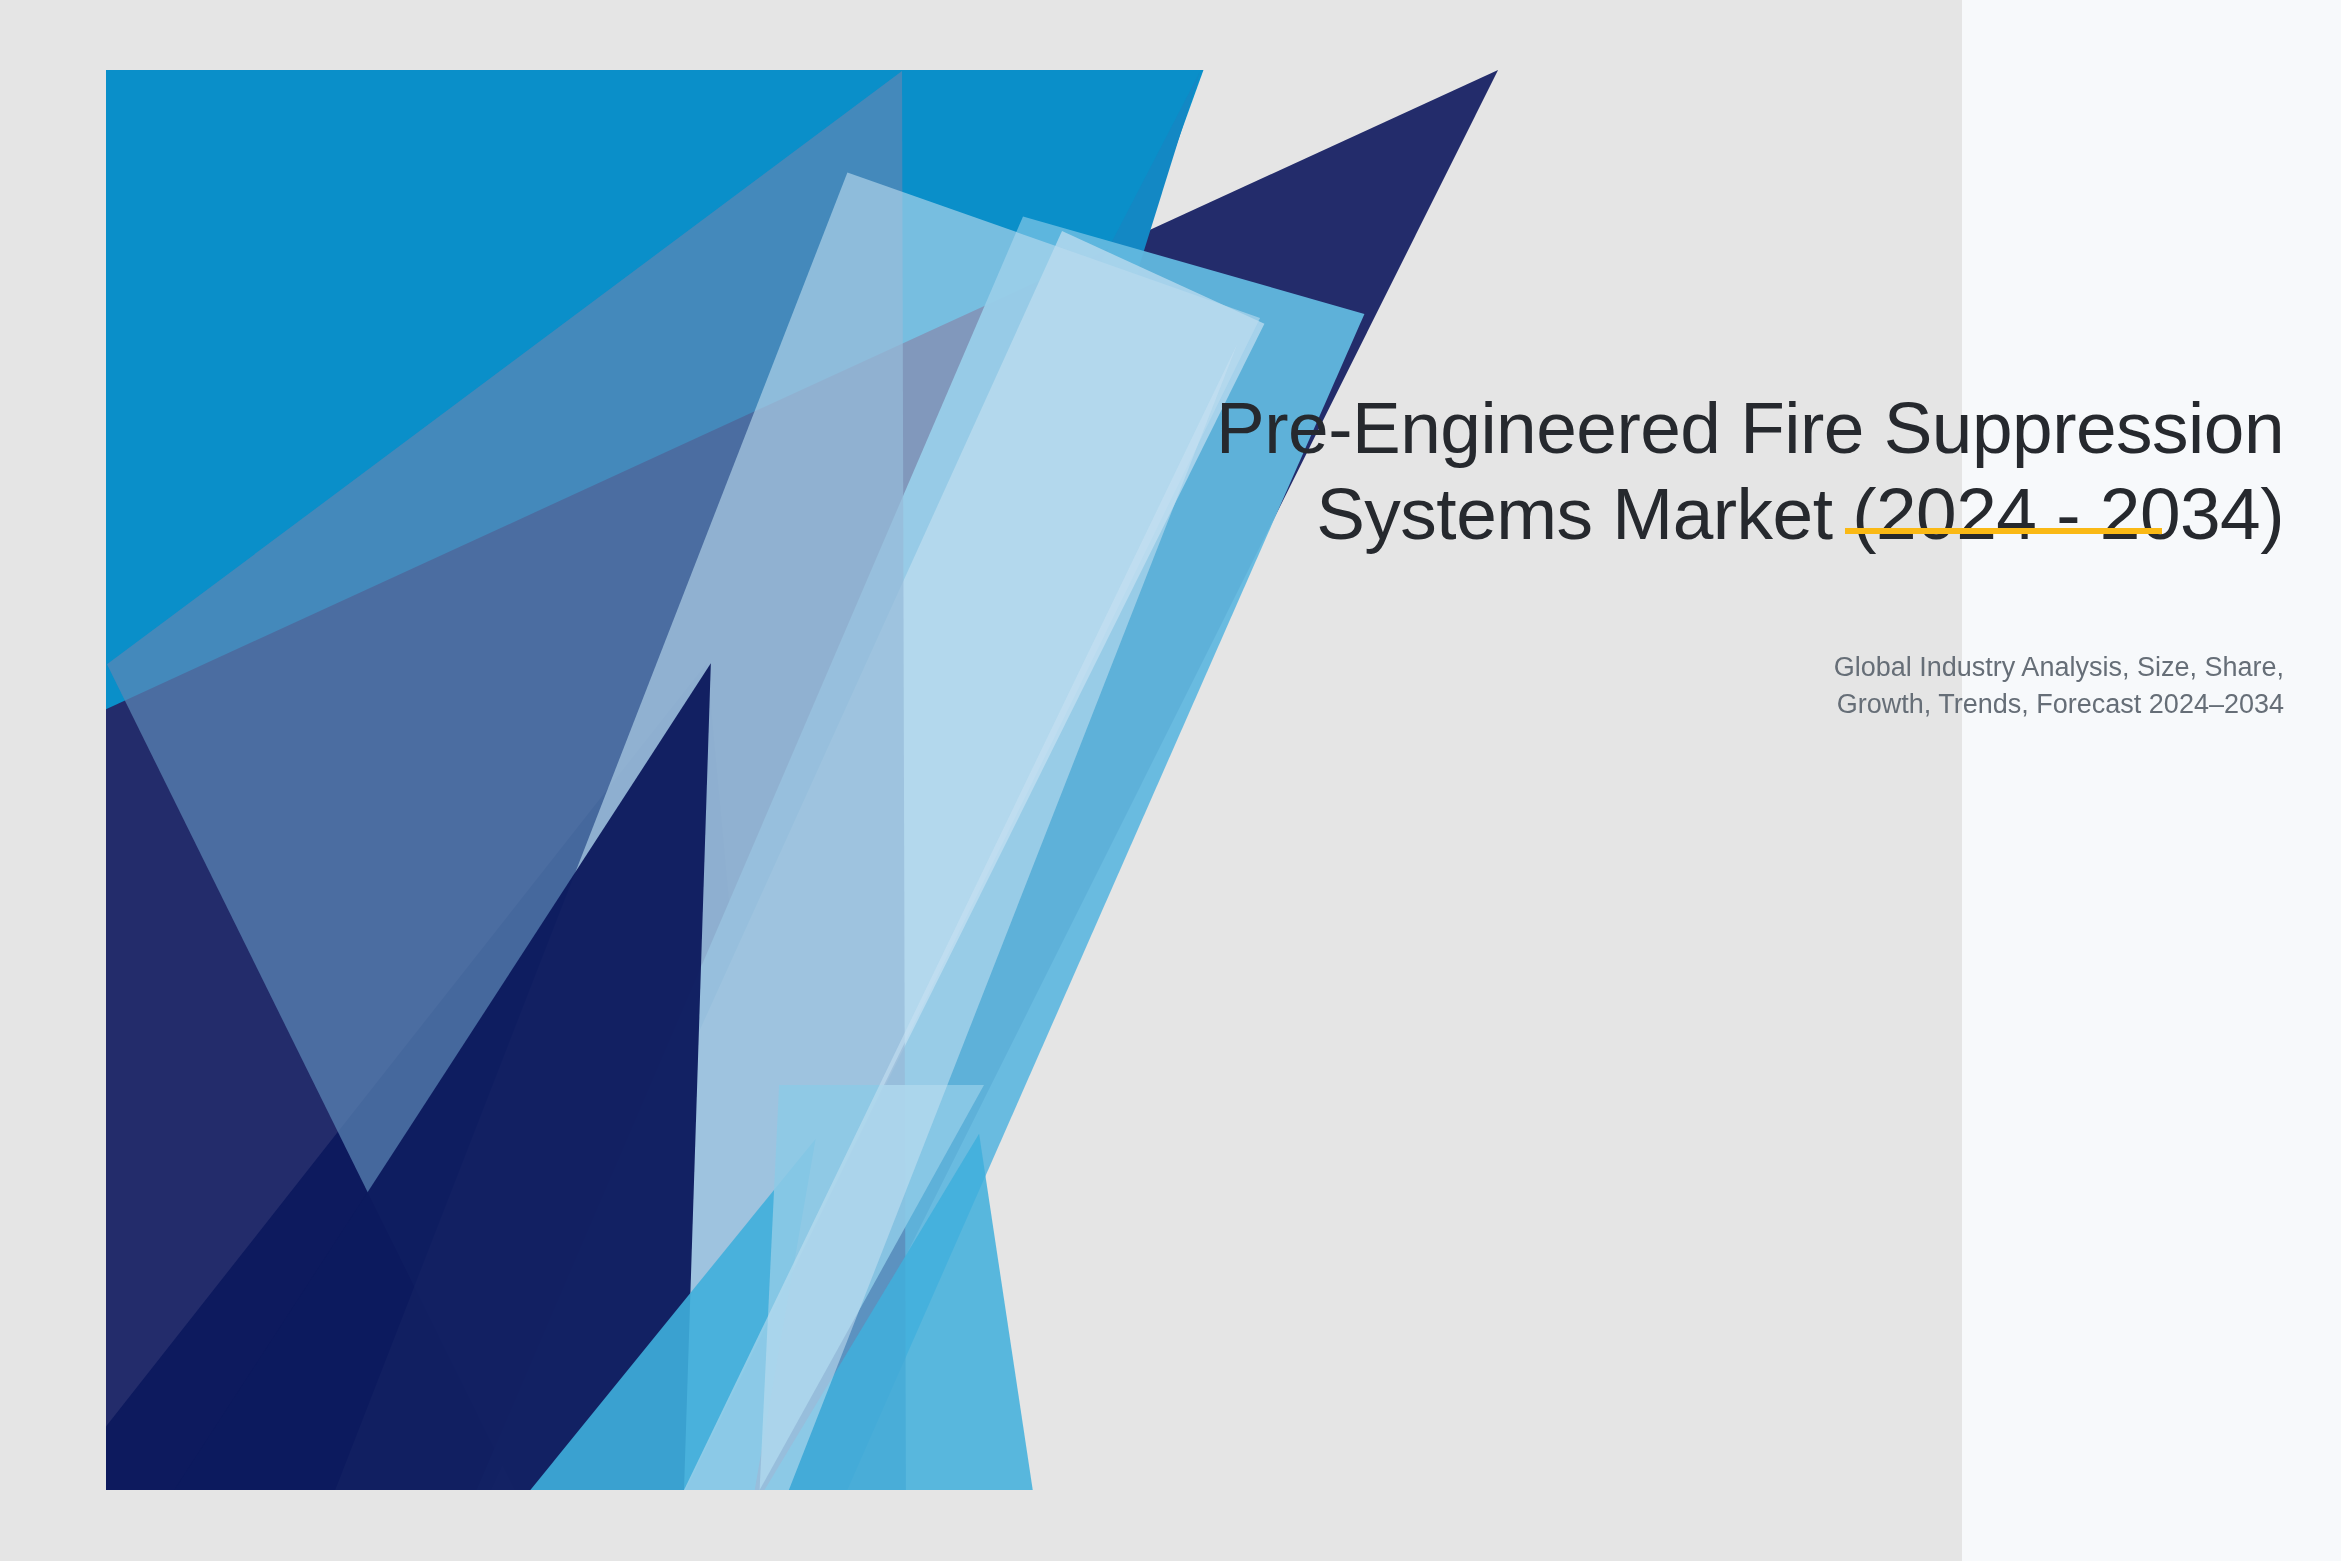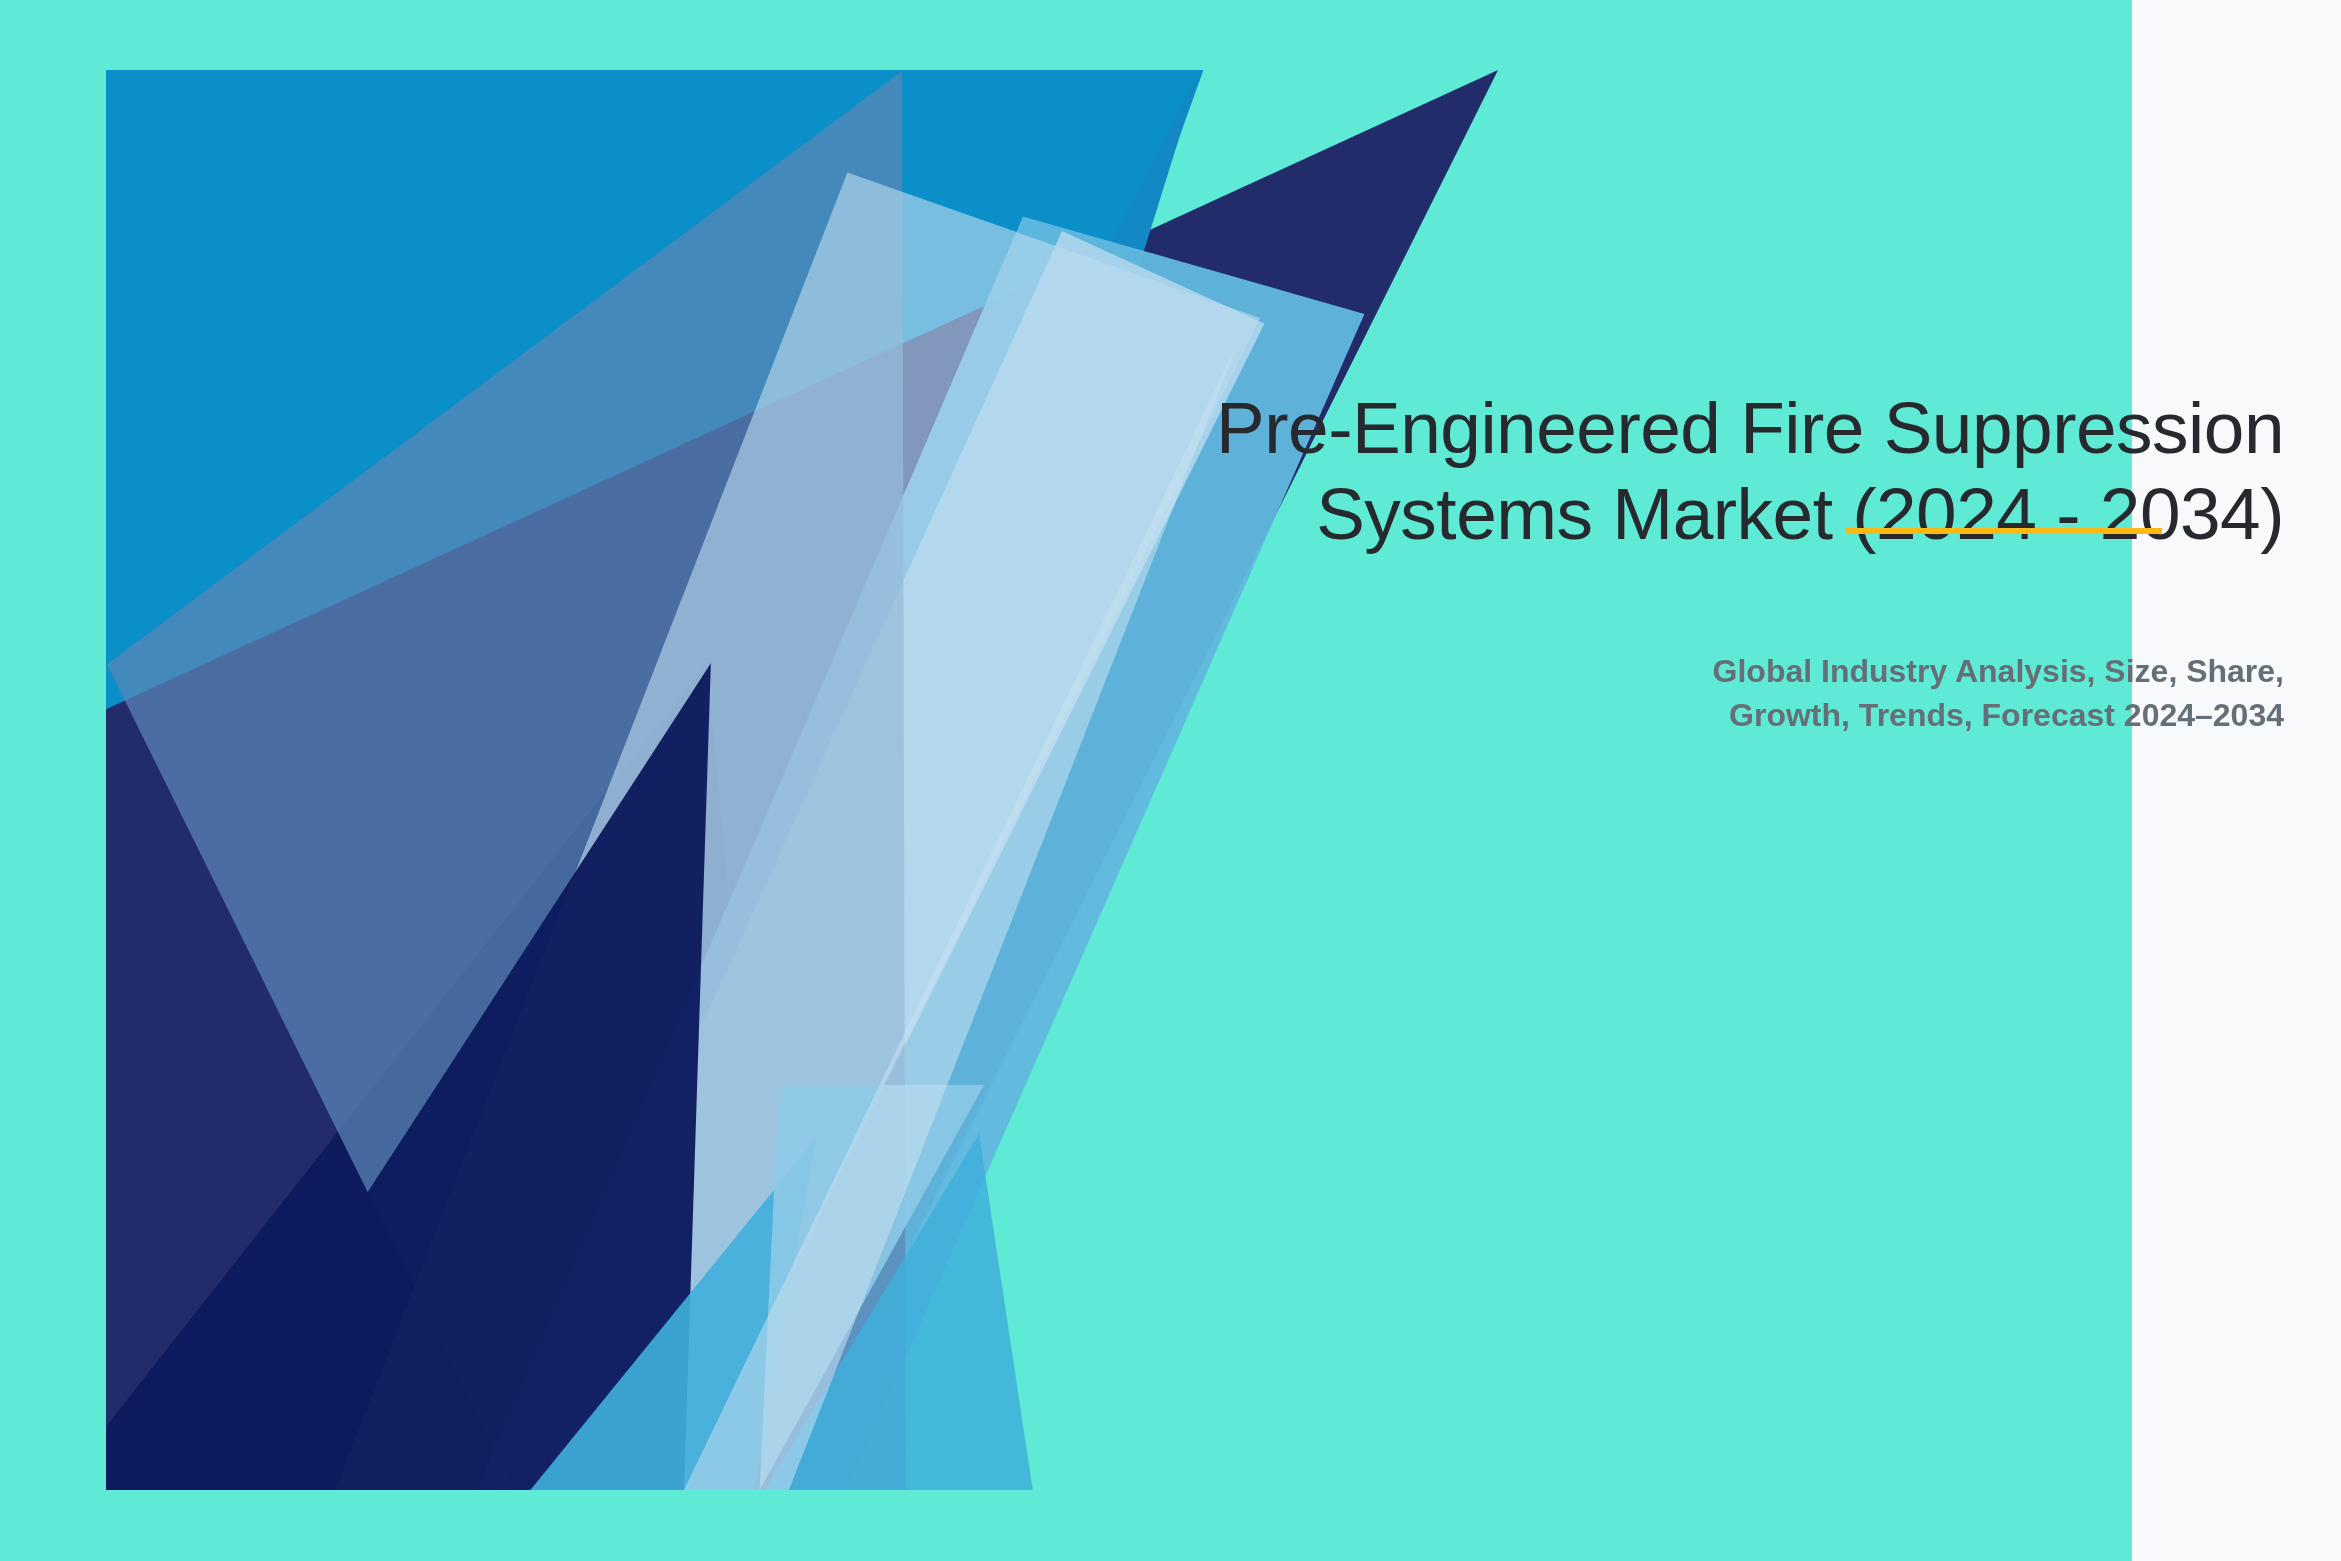--- a/index.html
+++ b/index.html
@@ -8,23 +8,23 @@
     background: #f7f9fb;
   }
   body {
     width: 2342px;
     height: 1561px;
     font-family: "Liberation Sans", sans-serif;
     overflow: hidden;
   }
   #slide {
     position: relative;
-    width: 2132px;
+    width: 1962px;
     height: 1561px;
-    background: #5eead4;
+    background: #e5e5e5;
   }
 
   
   #cover-graphic {
     position: absolute;
     left: 106px;
     top: 70px;
     width: 1395px;
     height: 1420px;
   }
@@ -64,23 +64,23 @@
     z-index: 4;
   }
   #report-subtitle {
     position: absolute;
     left: 1025px;
     top: 649px;
     width: 1259px;
     text-align: right;
     margin: 0;
     font-family: "Liberation Sans", sans-serif;
-    font-size: 32px;
+    font-size: 27px;
     line-height: 1.38;
-    font-weight: 700;
+    font-weight: 400;
     color: #666e77;
     white-space: pre-line;
   }
 </style>
 </head>
 <body>
 
 <div id="slide">
 
   <div id="cover-graphic">

